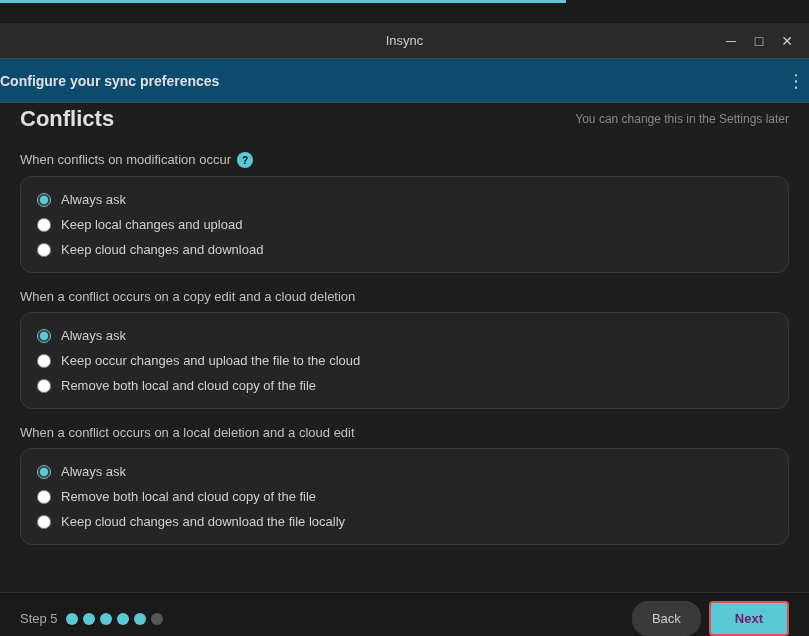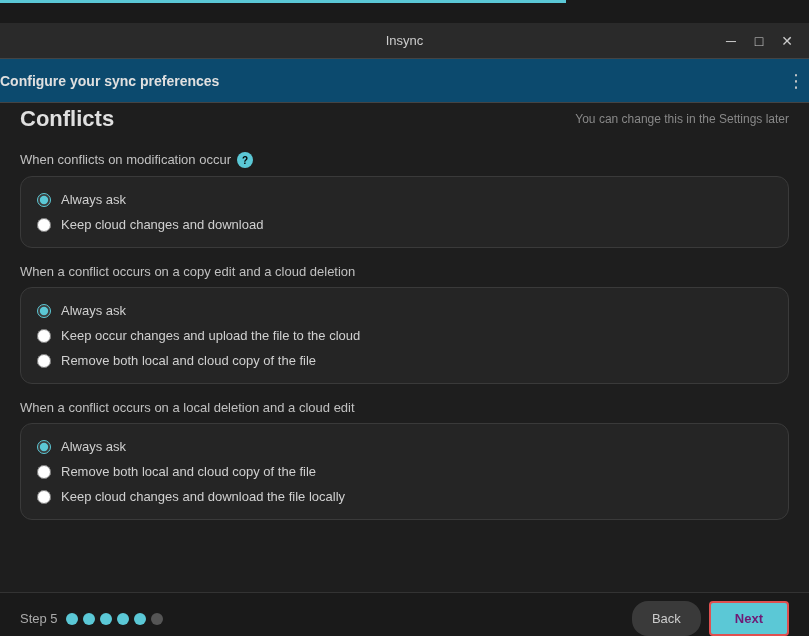--- a/index.html
+++ b/index.html
@@ -241,20 +241,24 @@
       <span>When conflicts on modification occur</span>
       <span class="help-icon">?</span>
     </div>
     <div class="options-box">
       <label class="radio-option">
         <input type="radio" name="modification" checked="" style="">
         <span class="radio-label">Always ask</span>
       </label>
       <label class="radio-option">
         <input type="radio" name="modification" style="">
+        <span class="radio-label">Keep local changes and upload</span>
+      </label>
+      <label class="radio-option">
+        <input type="radio" name="modification" style="">
         <span class="radio-label">Keep cloud changes and download</span>
       </label>
     </div>
   </div>
 
   <div class="section">
     <div class="section-label">
       <span>When a conflict occurs on a copy edit and a cloud deletion</span>
     </div>
     <div class="options-box">

